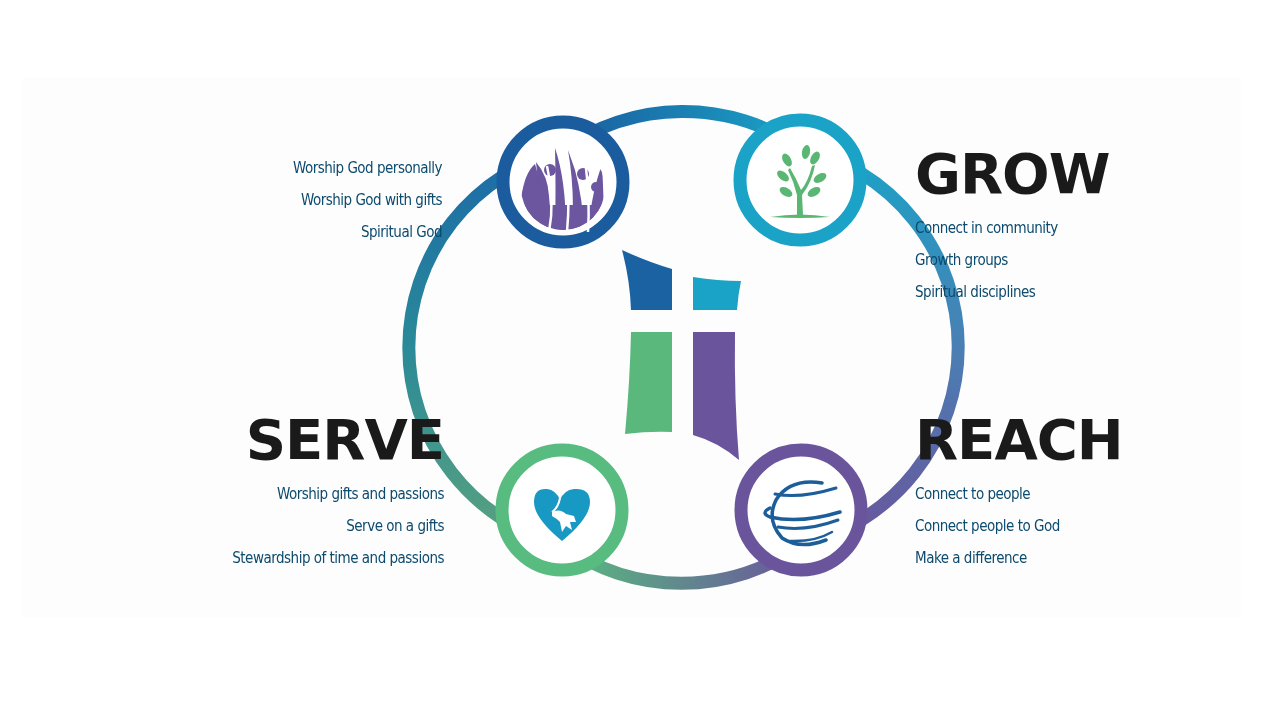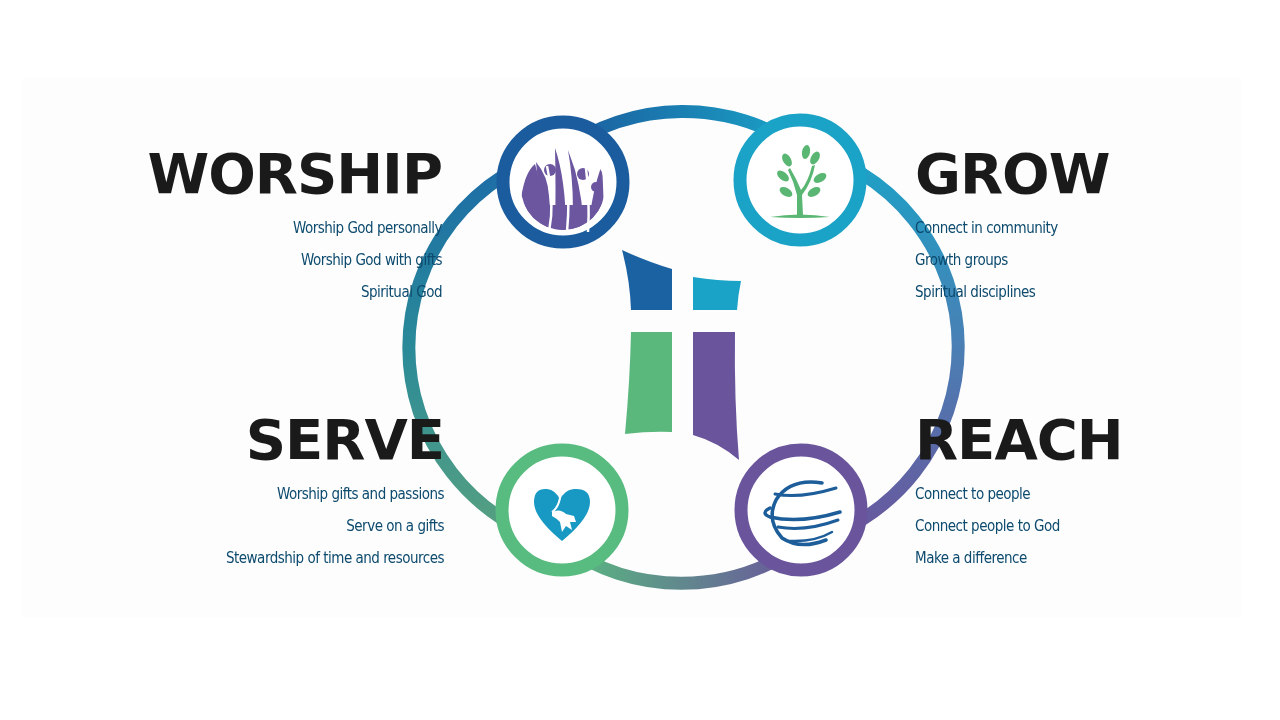--- a/index.html
+++ b/index.html
@@ -127,21 +127,20 @@
 
   <g>
     <path d="M 622 250 Q 648 262 672 269 L 672 310 L 631 310 Q 630 280 622 250 Z" fill="#1b62a2"></path>
     <path d="M 693 277 Q 718 281 741 281 Q 738 295 737 310 L 693 310 Z" fill="#1aa3c7"></path>
     <path d="M 631 332 L 672 332 L 672 432 Q 650 431 625 434 Q 630 380 631 332 Z" fill="#5ab87d"></path>
     <path d="M 693 332 L 735 332 Q 734 400 739 460 Q 718 442 693 435 Z" fill="#6a559c"></path>
   </g>
 </svg>
 
 <div class="block left" id="worship">
-  <div class="heading">WORSHIP</div>
   <div class="items">
     <div class="item">Worship God personally</div>
     <div class="item">Worship God with gifts</div>
     <div class="item">Spiritual God</div>
   </div>
 </div>
 
 <div class="block right" id="grow">
   <div class="heading">GROW</div>
   <div class="items">
@@ -149,21 +148,21 @@
     <div class="item">Growth groups</div>
     <div class="item">Spiritual disciplines</div>
   </div>
 </div>
 
 <div class="block left" id="serve">
   <div class="heading">SERVE</div>
   <div class="items">
     <div class="item">Worship gifts and passions</div>
     <div class="item">Serve on a gifts</div>
-    <div class="item">Stewardship of time and resources</div>
+    <div class="item">Stewardship of time and passions</div>
   </div>
 </div>
 
 <div class="block right" id="reach">
   <div class="heading">REACH</div>
   <div class="items">
     <div class="item">Connect to people</div>
     <div class="item">Connect people to God</div>
     <div class="item">Make a difference</div>
   </div>

